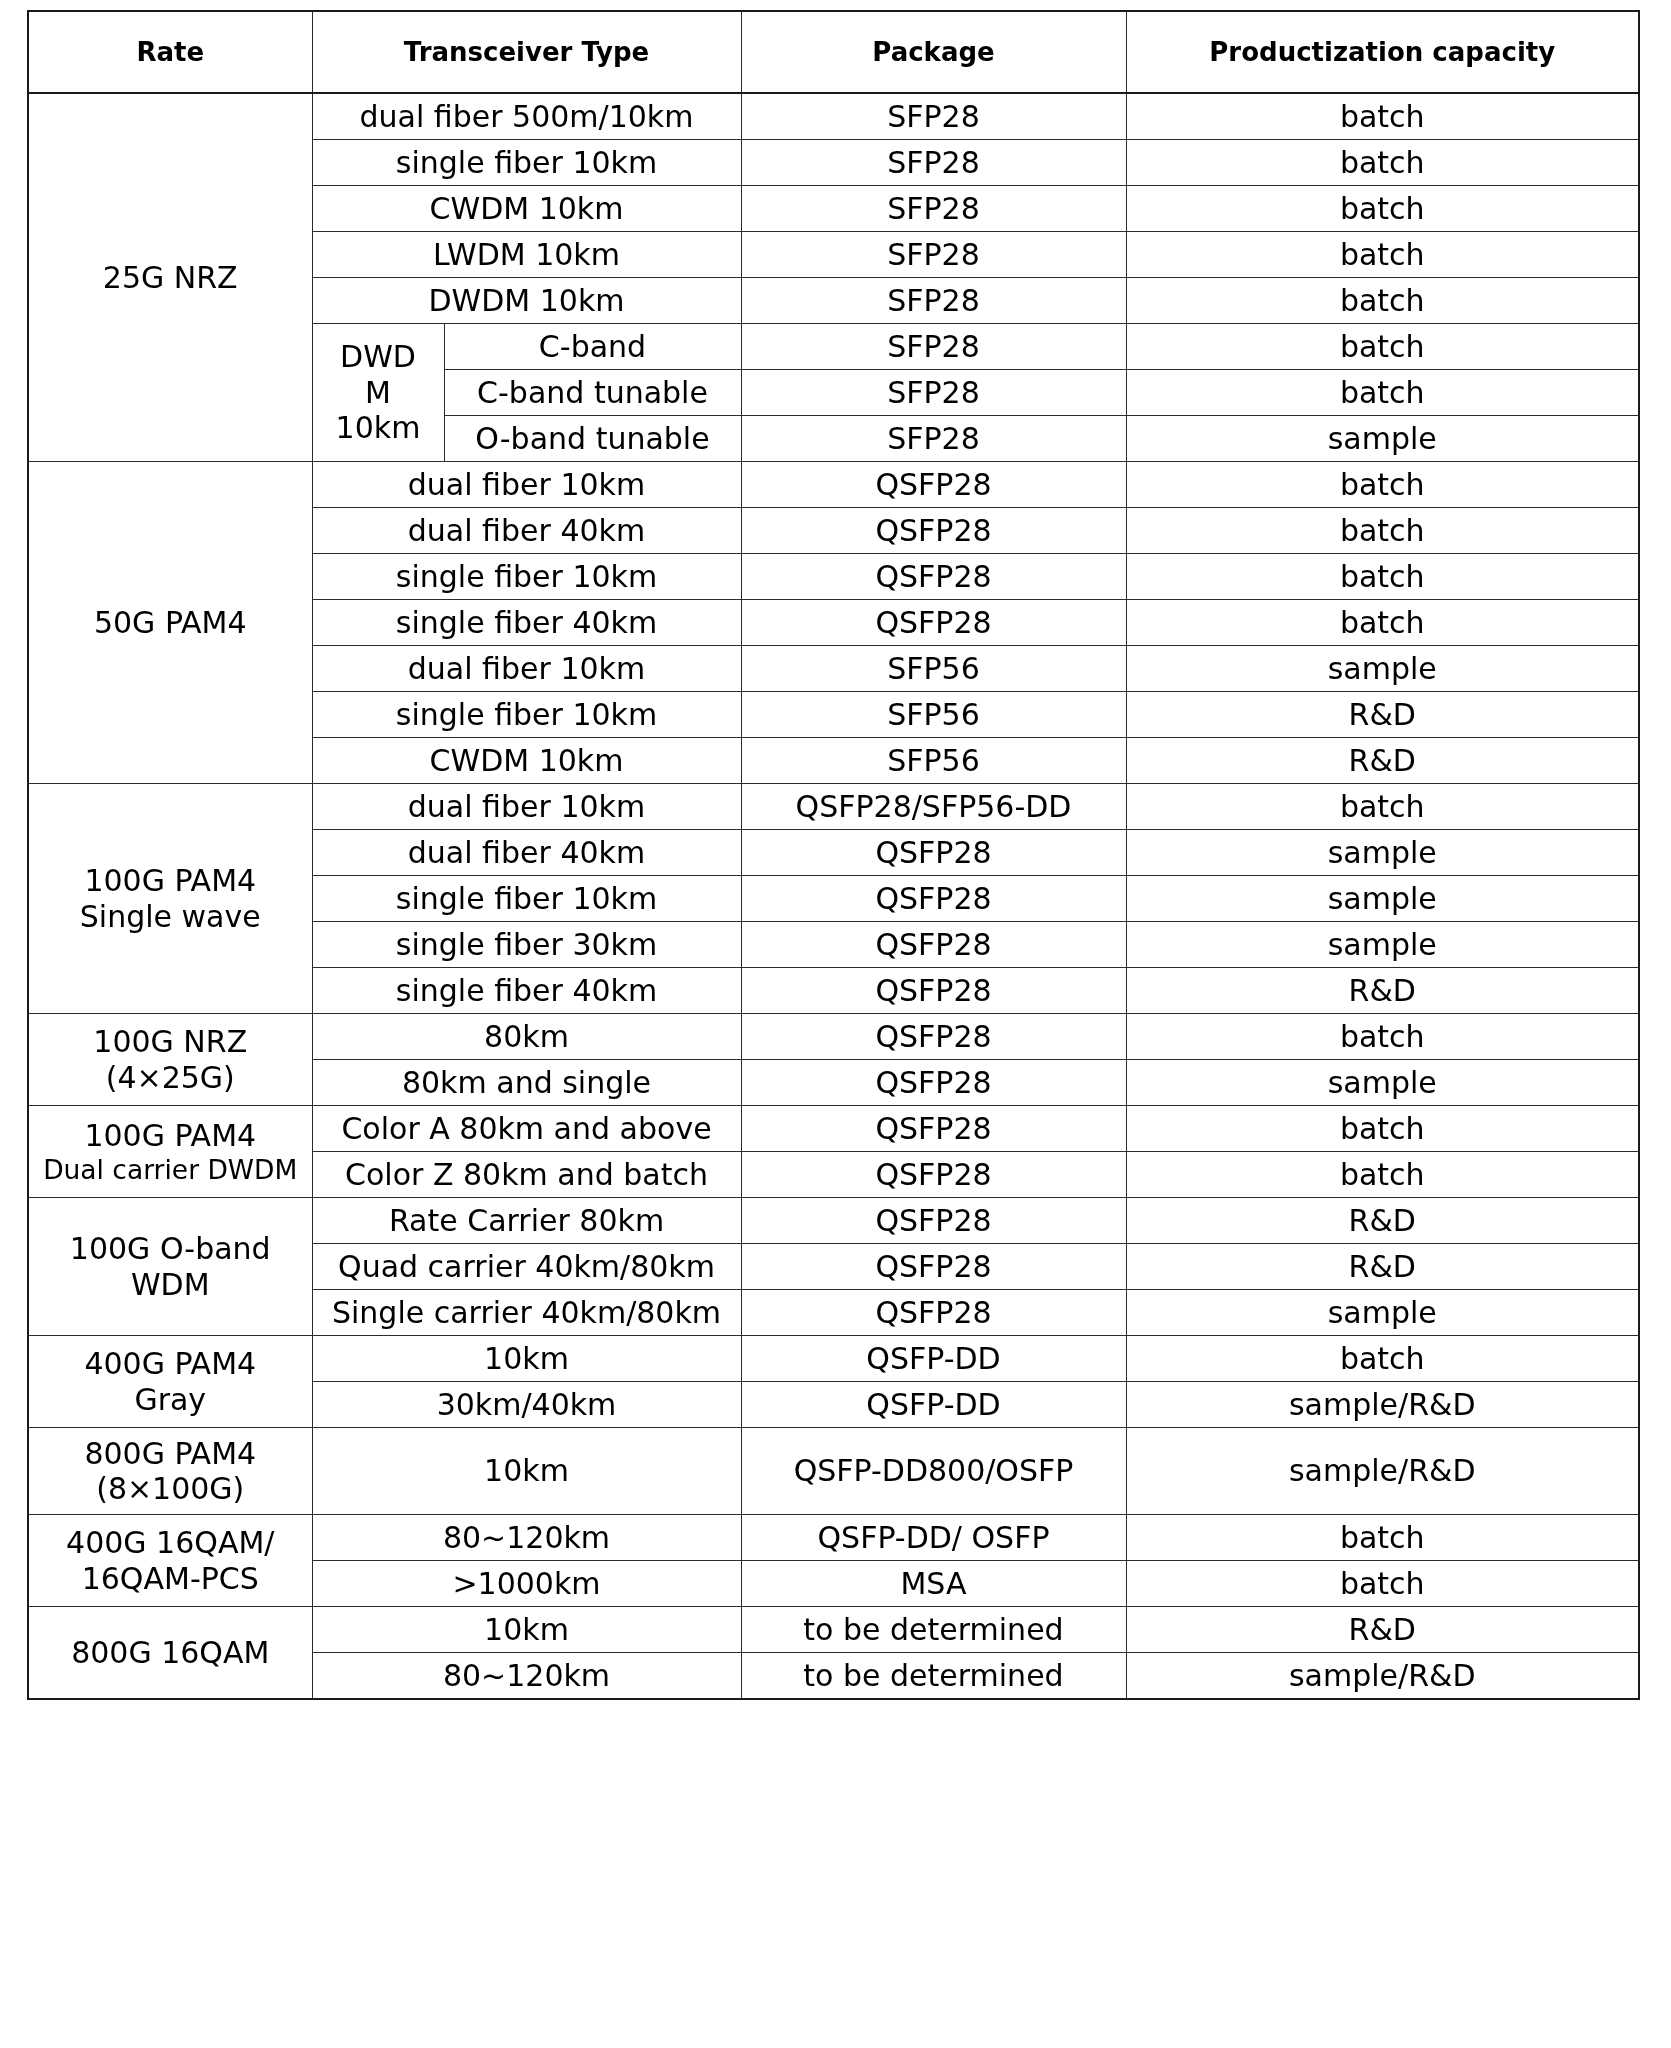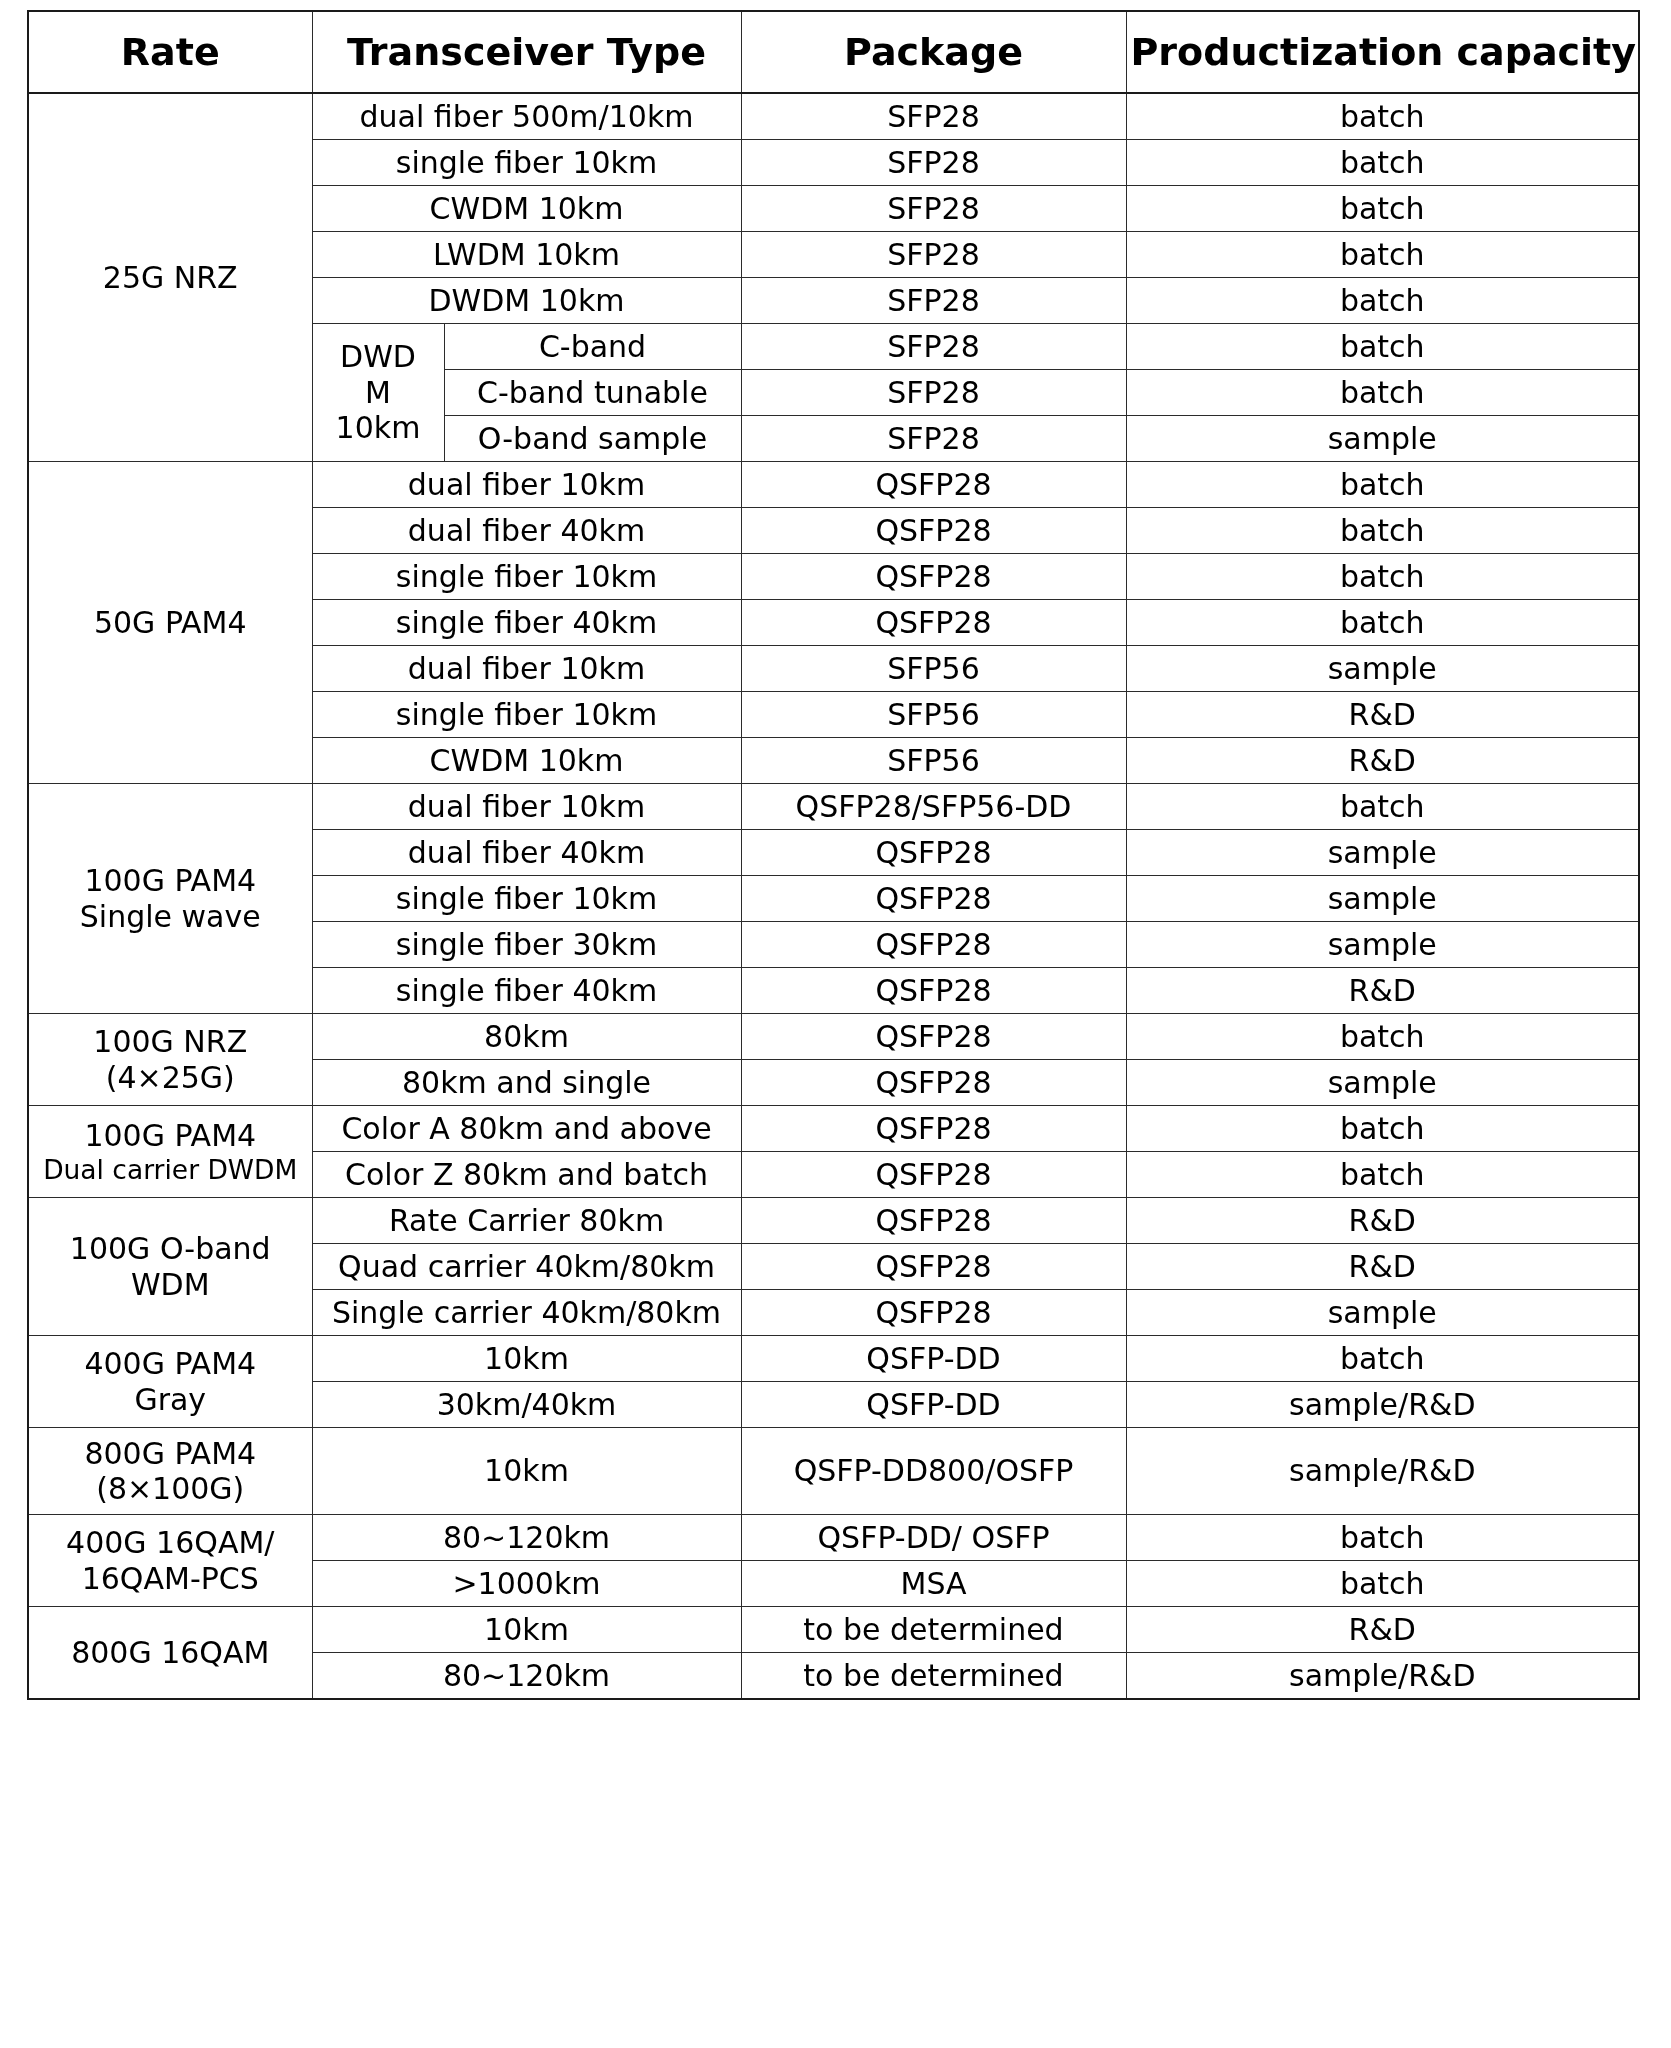--- a/index.html
+++ b/index.html
@@ -39,21 +39,21 @@
     padding: 0 4px;
     font-weight: normal;
     font-size: 30px;
     line-height: 1.18;
     white-space: nowrap;
   }
   
   tr.head th {
     height: 80px;
     font-weight: bold;
-    font-size: 38px;
+    font-size: 26px;
     border-bottom: 2.5px solid #1a1a1a;
   }
   
   tbody tr.row td { height: 45px; }
 
   
   td.sec-top, th.sec-top { border-top: 2.5px solid #1a1a1a; }
 
   
   td.rate {
@@ -129,21 +129,21 @@
           <td class="">C-band</td>
           <td class="">SFP28</td>
           <td class="">batch</td>
         </tr>
         <tr class="row">
           <td>C-band tunable</td>
           <td class="">SFP28</td>
           <td class="">batch</td>
         </tr>
         <tr class="row">
-          <td>O-band sample</td>
+          <td>O-band tunable</td>
           <td class="">SFP28</td>
           <td class="">sample</td>
         </tr>
         <tr class="row">
           <td class="rate sec-top" rowspan="7"><span class="l1">50G PAM4</span></td>
           <td class="sec-top" colspan="2">dual fiber 10km</td>
           <td class="sec-top">QSFP28</td>
           <td class="sec-top">batch</td>
         </tr>
         <tr class="row">

